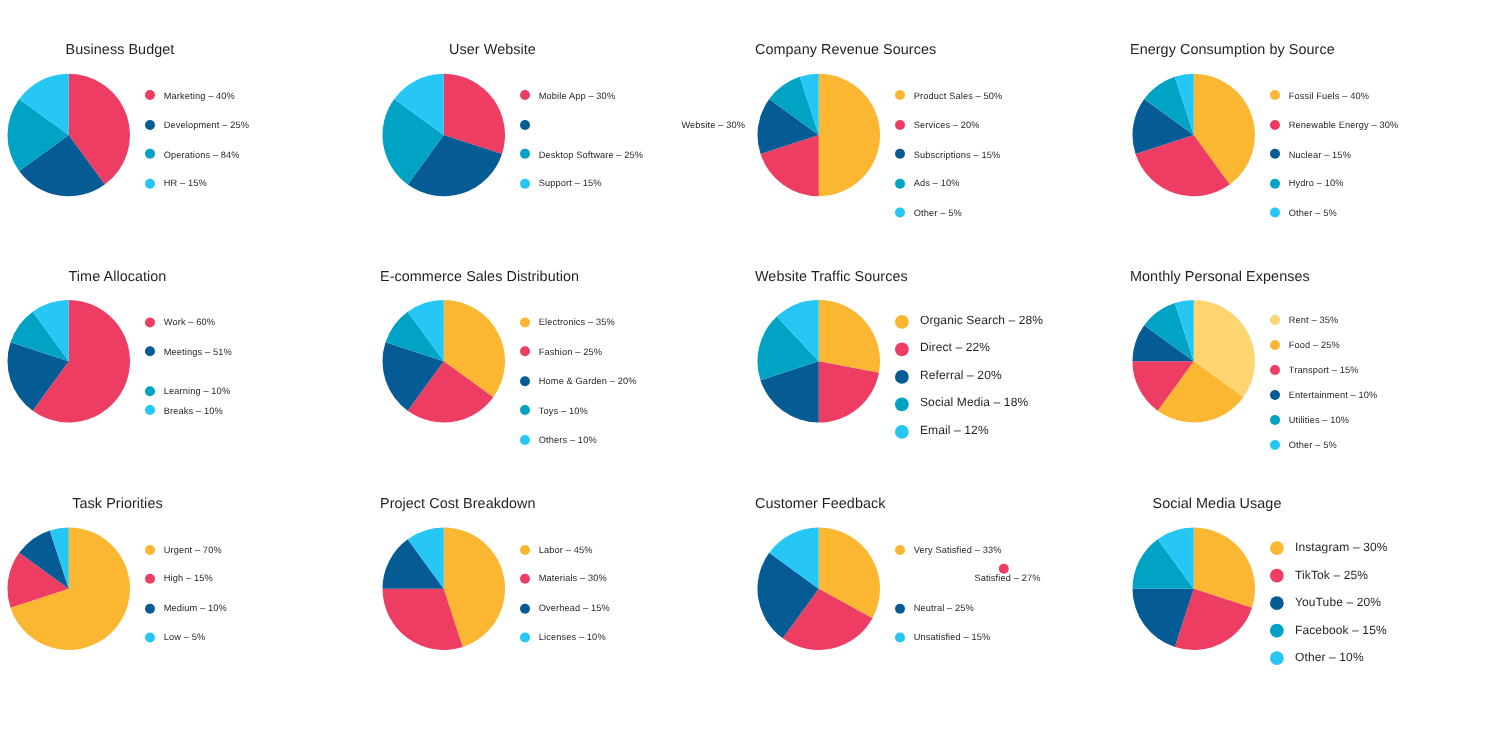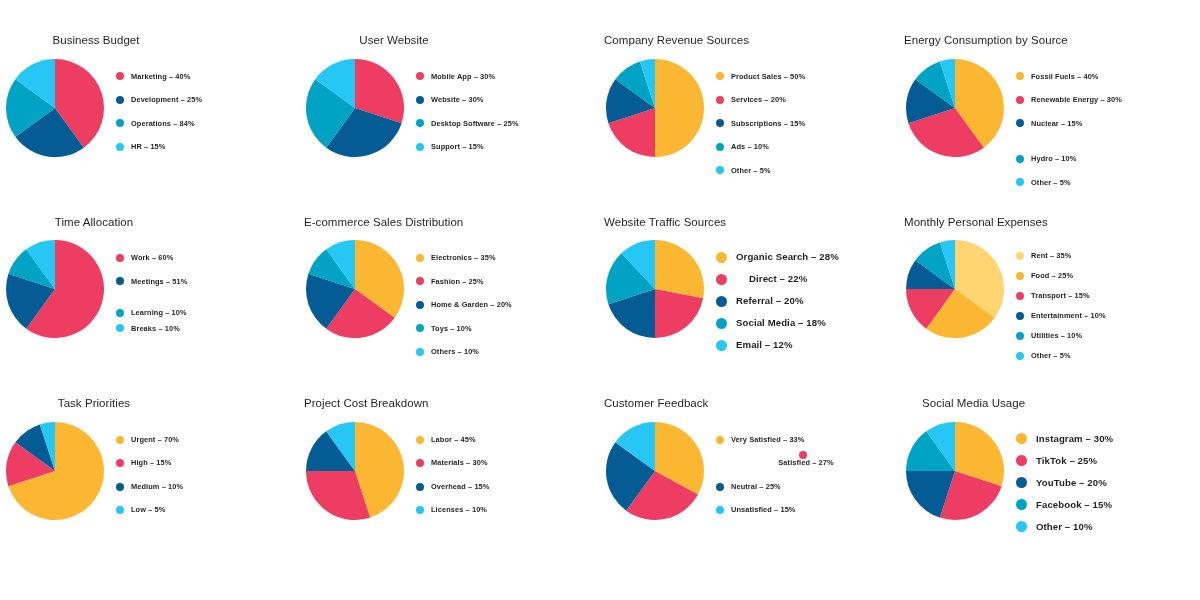--- a/index.html
+++ b/index.html
@@ -49,21 +49,20 @@
     justify-content: center;
   }
   .pie-svg { display: block; }
   .legend {
     flex: 1 1 auto;
     display: flex;
     flex-direction: column;
     justify-content: flex-start;
     padding-left: 10px;
     padding-top: 8px;
-    font-weight: bold;
   }
   .legend-row {
     display: flex;
     align-items: center;
     white-space: nowrap;
   }
   .legend-swatch {
     flex: 0 0 auto;
     border-radius: 50%;
     margin-right: 7px;
@@ -131,21 +130,21 @@
             <path d="M 51 51 L 97.60176929846253 66.14183272437242 A 49 49 0 0 1 22.198522637668823 90.64183272437242 Z" fill="#055B94"></path>
             <path d="M 51 51 L 22.198522637668823 90.64183272437242 A 49 49 0 0 1 11.358167275627572 22.198522637668823 Z" fill="#00A3C4"></path>
             <path d="M 51 51 L 11.358167275627572 22.198522637668823 A 49 49 0 0 1 50.99999999999999 2 Z" fill="#26C6F5"></path>
           </svg>
         </div>
         <div class="legend">
           <div class="legend-row" style="height: 23.5px;">
             <span class="legend-swatch" style="width: 8px; height: 8px; background: rgb(238, 61, 99);"></span>
             <span class="legend-label">Mobile App – 30%</span>
           </div>
-          <div class="legend-row" style="height: 23.5px;">
+          <div class="legend-row" style="height: 23.5px; justify-content: space-between;">
             <span class="legend-swatch" style="width: 8px; height: 8px; background: rgb(5, 91, 148);"></span>
             <span class="legend-label">Website – 30%</span>
           </div>
           <div class="legend-row" style="height: 23.5px;">
             <span class="legend-swatch" style="width: 8px; height: 8px; background: rgb(0, 163, 196);"></span>
             <span class="legend-label">Desktop Software – 25%</span>
           </div>
           <div class="legend-row" style="height: 23.5px;">
             <span class="legend-swatch" style="width: 8px; height: 8px; background: rgb(38, 198, 245);"></span>
             <span class="legend-label">Support – 15%</span>
@@ -207,21 +206,21 @@
             <span class="legend-label">Fossil Fuels – 40%</span>
           </div>
           <div class="legend-row" style="height: 23.5px;">
             <span class="legend-swatch" style="width: 8px; height: 8px; background: rgb(238, 61, 99);"></span>
             <span class="legend-label">Renewable Energy – 30%</span>
           </div>
           <div class="legend-row" style="height: 23.5px;">
             <span class="legend-swatch" style="width: 8px; height: 8px; background: rgb(5, 91, 148);"></span>
             <span class="legend-label">Nuclear – 15%</span>
           </div>
-          <div class="legend-row" style="height: 23.5px; margin-top: 12px;">
+          <div class="legend-row" style="height: 23.5px;">
             <span class="legend-swatch" style="width: 8px; height: 8px; background: rgb(0, 163, 196);"></span>
             <span class="legend-label">Hydro – 10%</span>
           </div>
           <div class="legend-row" style="height: 23.5px;">
             <span class="legend-swatch" style="width: 8px; height: 8px; background: rgb(38, 198, 245);"></span>
             <span class="legend-label">Other – 5%</span>
           </div>
         </div>
       </div>
     </div>
@@ -302,21 +301,21 @@
             <path d="M 51 51 L 51 100 A 49 49 0 0 1 4.398230701537486 66.14183272437245 Z" fill="#055B94"></path>
             <path d="M 51 51 L 4.398230701537486 66.14183272437245 A 49 49 0 0 1 17.45719180949424 15.280537256350847 Z" fill="#00A3C4"></path>
             <path d="M 51 51 L 17.45719180949424 15.280537256350847 A 49 49 0 0 1 50.99999999999999 2 Z" fill="#26C6F5"></path>
           </svg>
         </div>
         <div class="legend">
           <div class="legend-row" style="height: 22px;">
             <span class="legend-swatch" style="width: 11px; height: 11px; background: rgb(251, 183, 49);"></span>
             <span class="legend-label">Organic Search – 28%</span>
           </div>
-          <div class="legend-row" style="height: 22px; gap: 13px;">
+          <div class="legend-row" style="height: 22px;">
             <span class="legend-swatch" style="width: 11px; height: 11px; background: rgb(238, 61, 99);"></span>
             <span class="legend-label">Direct – 22%</span>
           </div>
           <div class="legend-row" style="height: 22px;">
             <span class="legend-swatch" style="width: 11px; height: 11px; background: rgb(5, 91, 148);"></span>
             <span class="legend-label">Referral – 20%</span>
           </div>
           <div class="legend-row" style="height: 22px;">
             <span class="legend-swatch" style="width: 11px; height: 11px; background: rgb(0, 163, 196);"></span>
             <span class="legend-label">Social Media – 18%</span>

